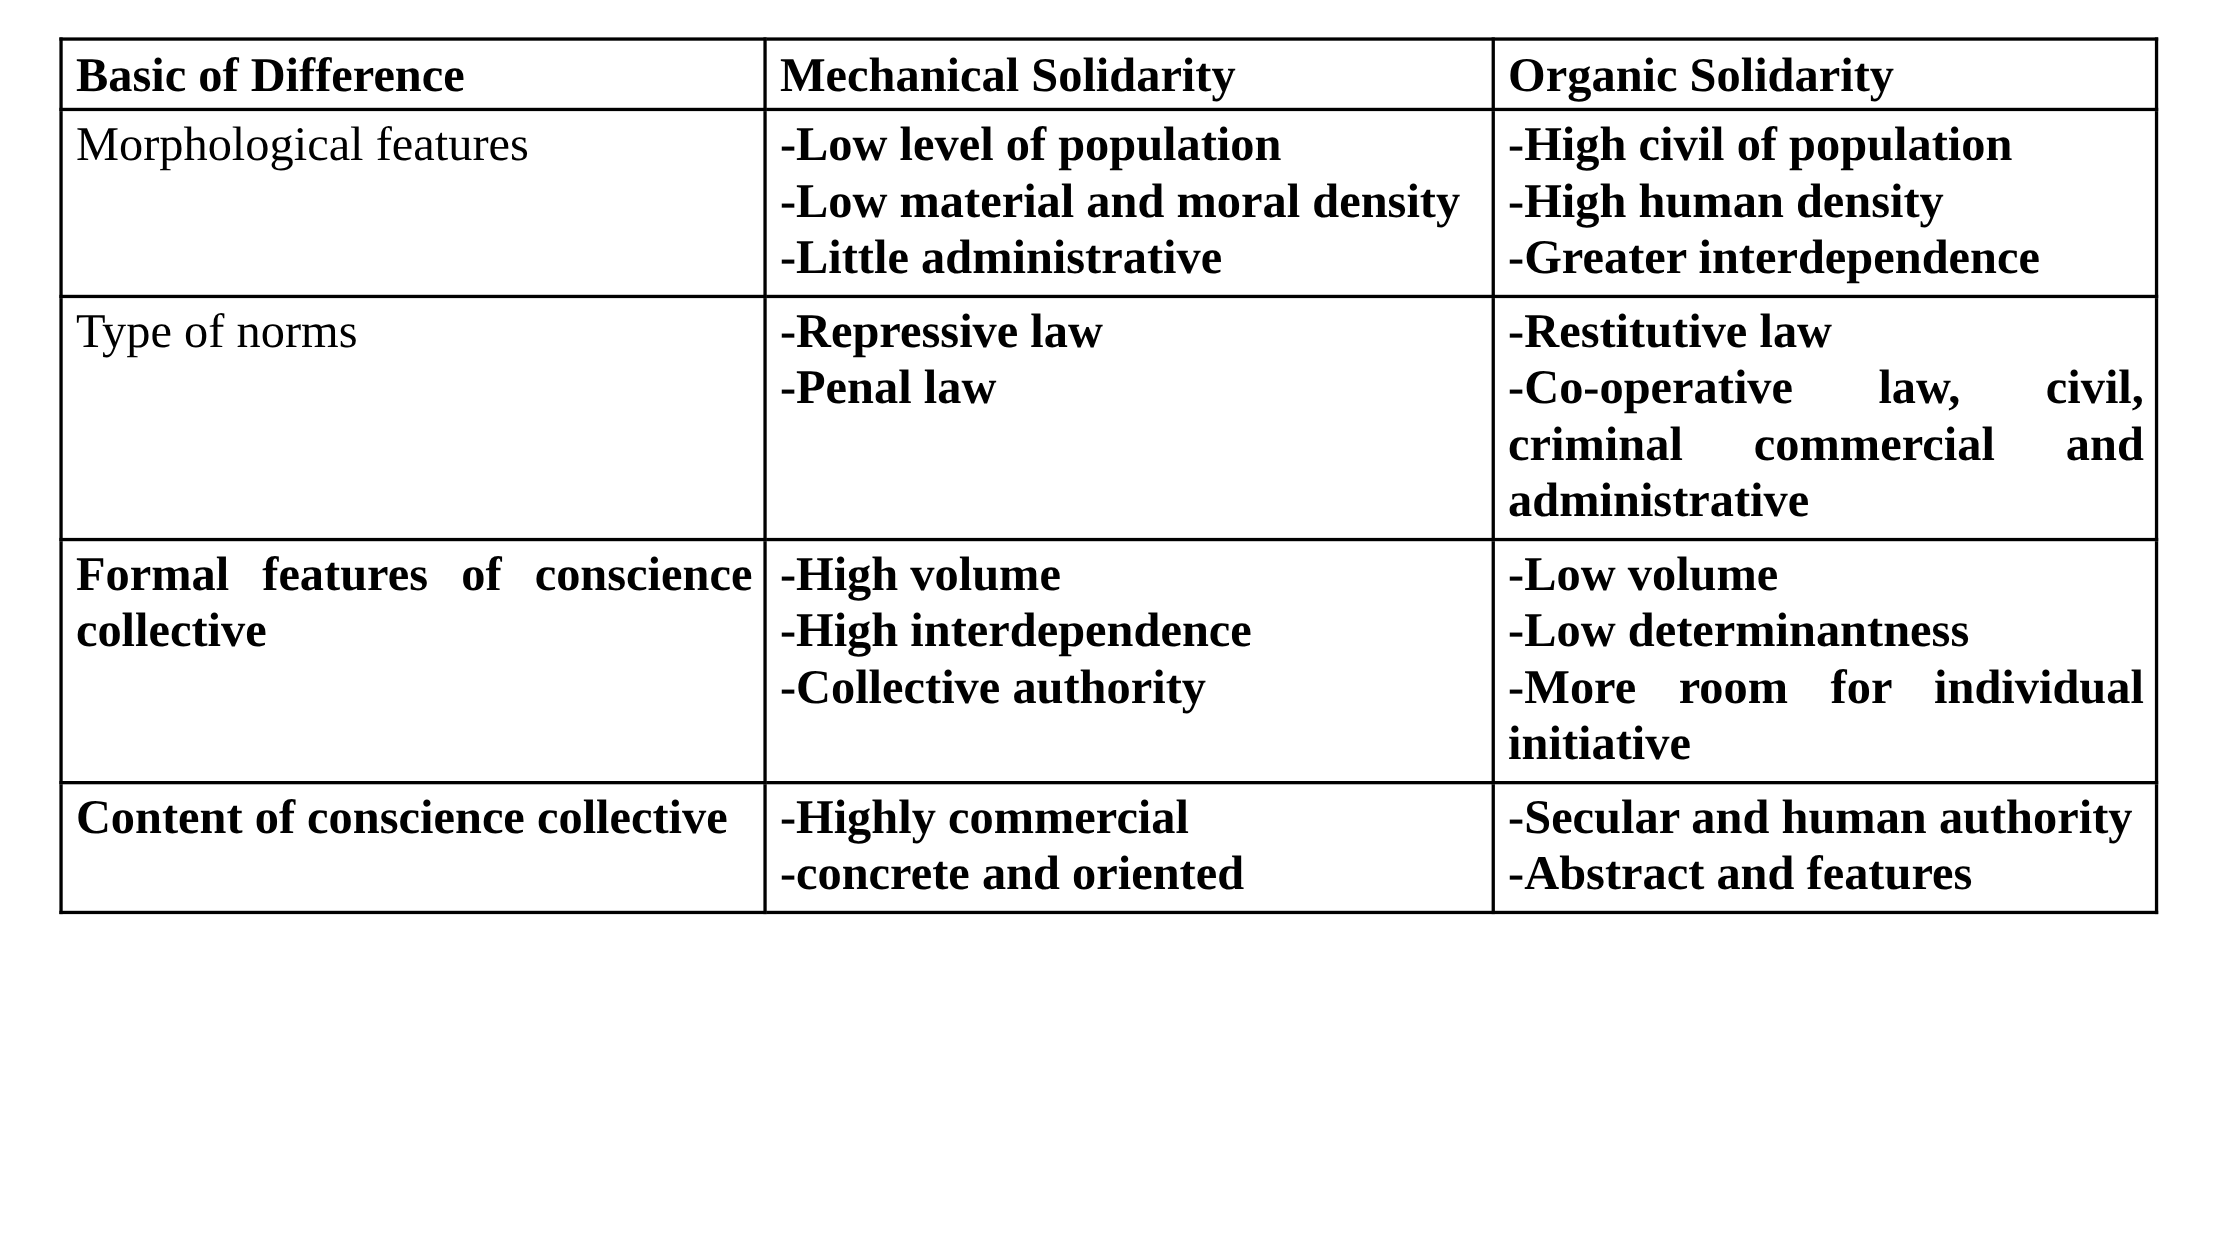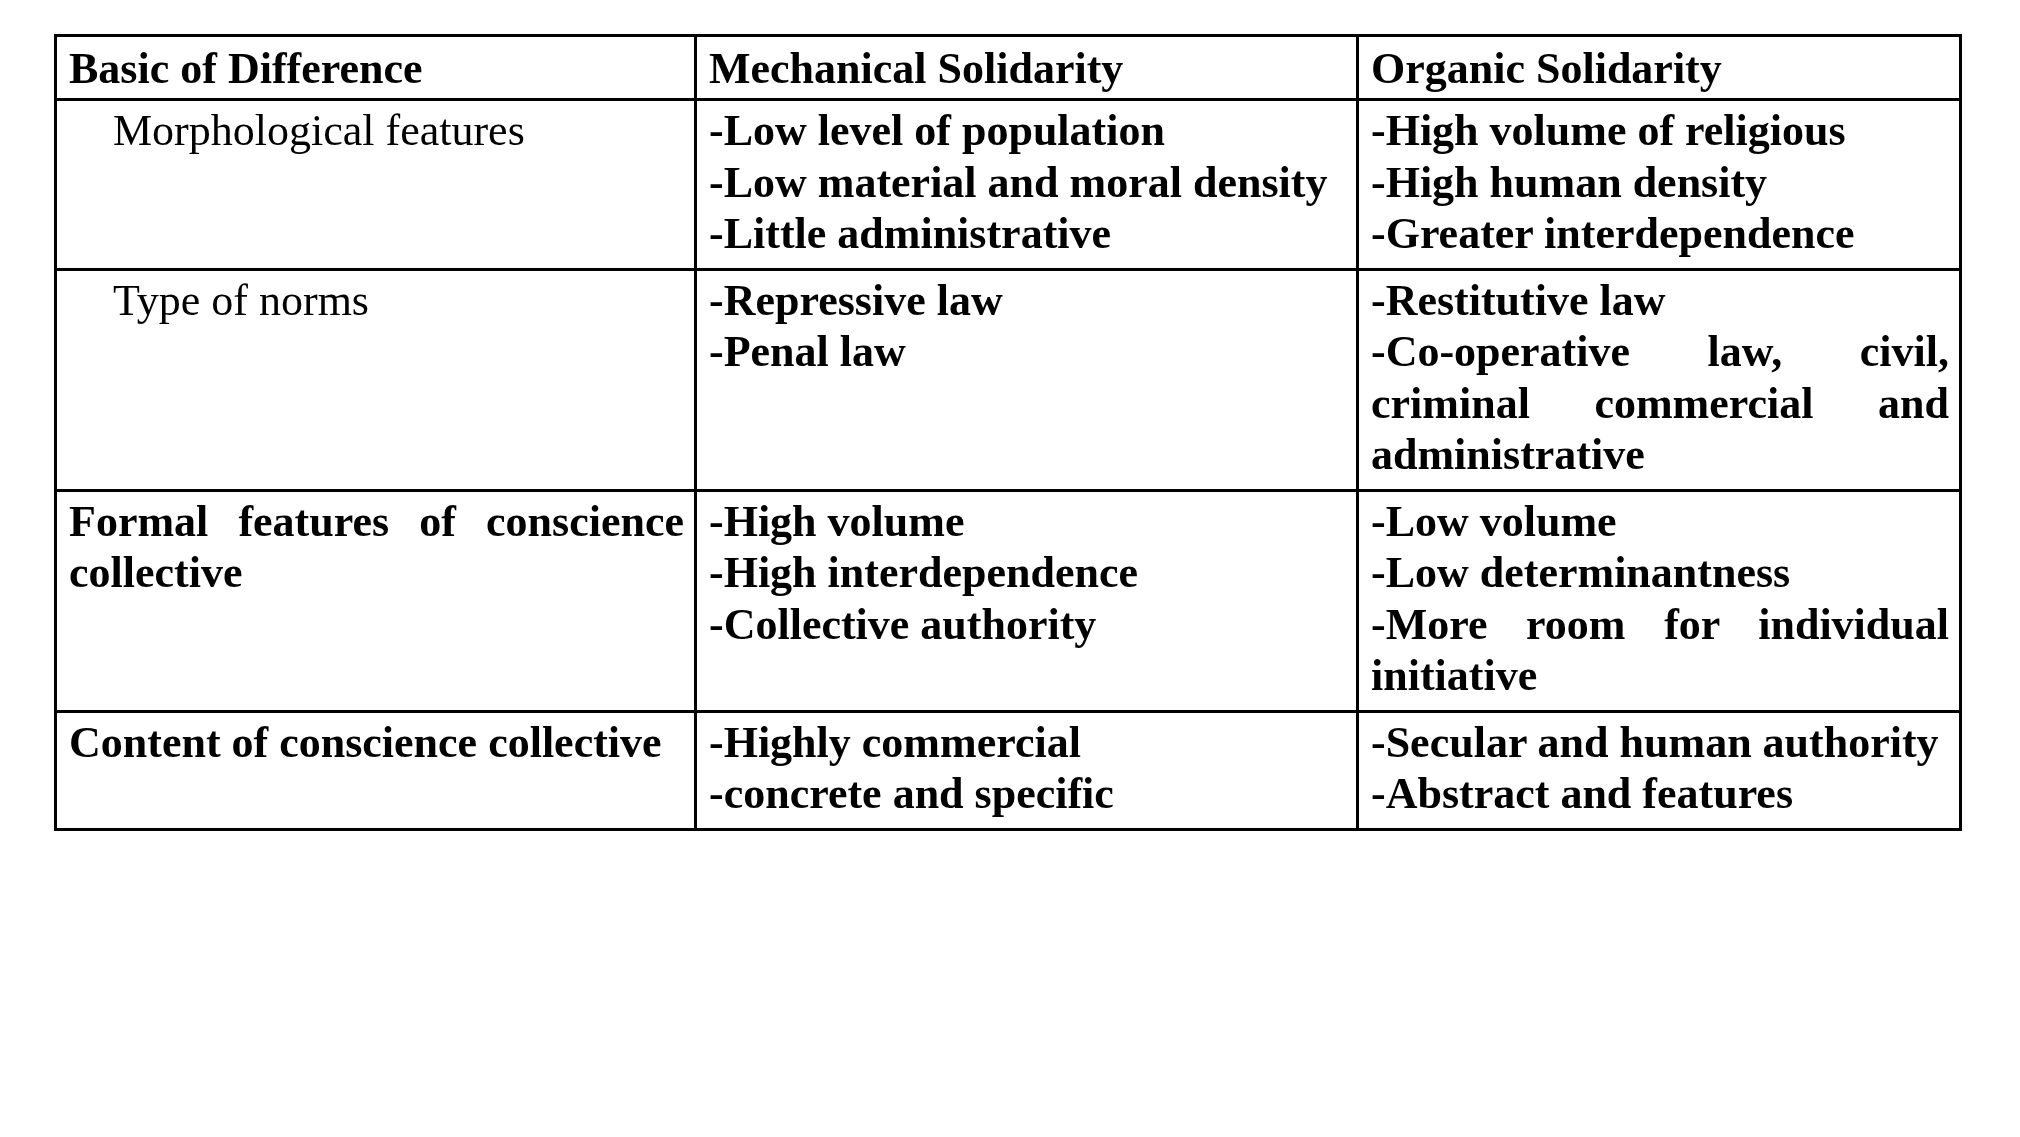--- a/index.html
+++ b/index.html
@@ -55,21 +55,20 @@
     text-align: justify;
     text-justify: inter-word;
   }
   
   .cell-lines .line.justify {
     text-align-last: left;
     font-weight: bold;
   }
   .nowrap-line {
     white-space: nowrap;
-    margin-left: 44px;
   }
 </style>
 </head>
 <body>
 
 <div class="page">
 
   <table class="comparison">
     <colgroup>
       <col class="c0">
@@ -93,21 +92,21 @@
         </td>
         <td>
           <span class="cell-lines">
             <span class="line justify">-Low level of population</span>
             <span class="line justify">-Low material and moral density</span>
             <span class="line justify">-Little administrative</span>
           </span>
         </td>
         <td>
           <span class="cell-lines">
-            <span class="line justify">-High volume of religious</span>
+            <span class="line justify">-High civil of population</span>
             <span class="line justify">-High human density</span>
             <span class="line justify">-Greater interdependence</span>
           </span>
         </td>
       </tr>
 
       <tr>
         <td>
           <span class="cell-lines">
             <span class="line nowrap-line">Type of norms</span>
@@ -151,21 +150,21 @@
 
       <tr>
         <td>
           <span class="cell-lines">
             <span class="line justify">Content of conscience collective</span>
           </span>
         </td>
         <td>
           <span class="cell-lines">
             <span class="line justify">-Highly commercial</span>
-            <span class="line justify">-concrete and specific</span>
+            <span class="line justify">-concrete and oriented</span>
           </span>
         </td>
         <td>
           <span class="cell-lines">
             <span class="line justify">-Secular and human authority</span>
             <span class="line justify">-Abstract and features</span>
           </span>
         </td>
       </tr>
 

